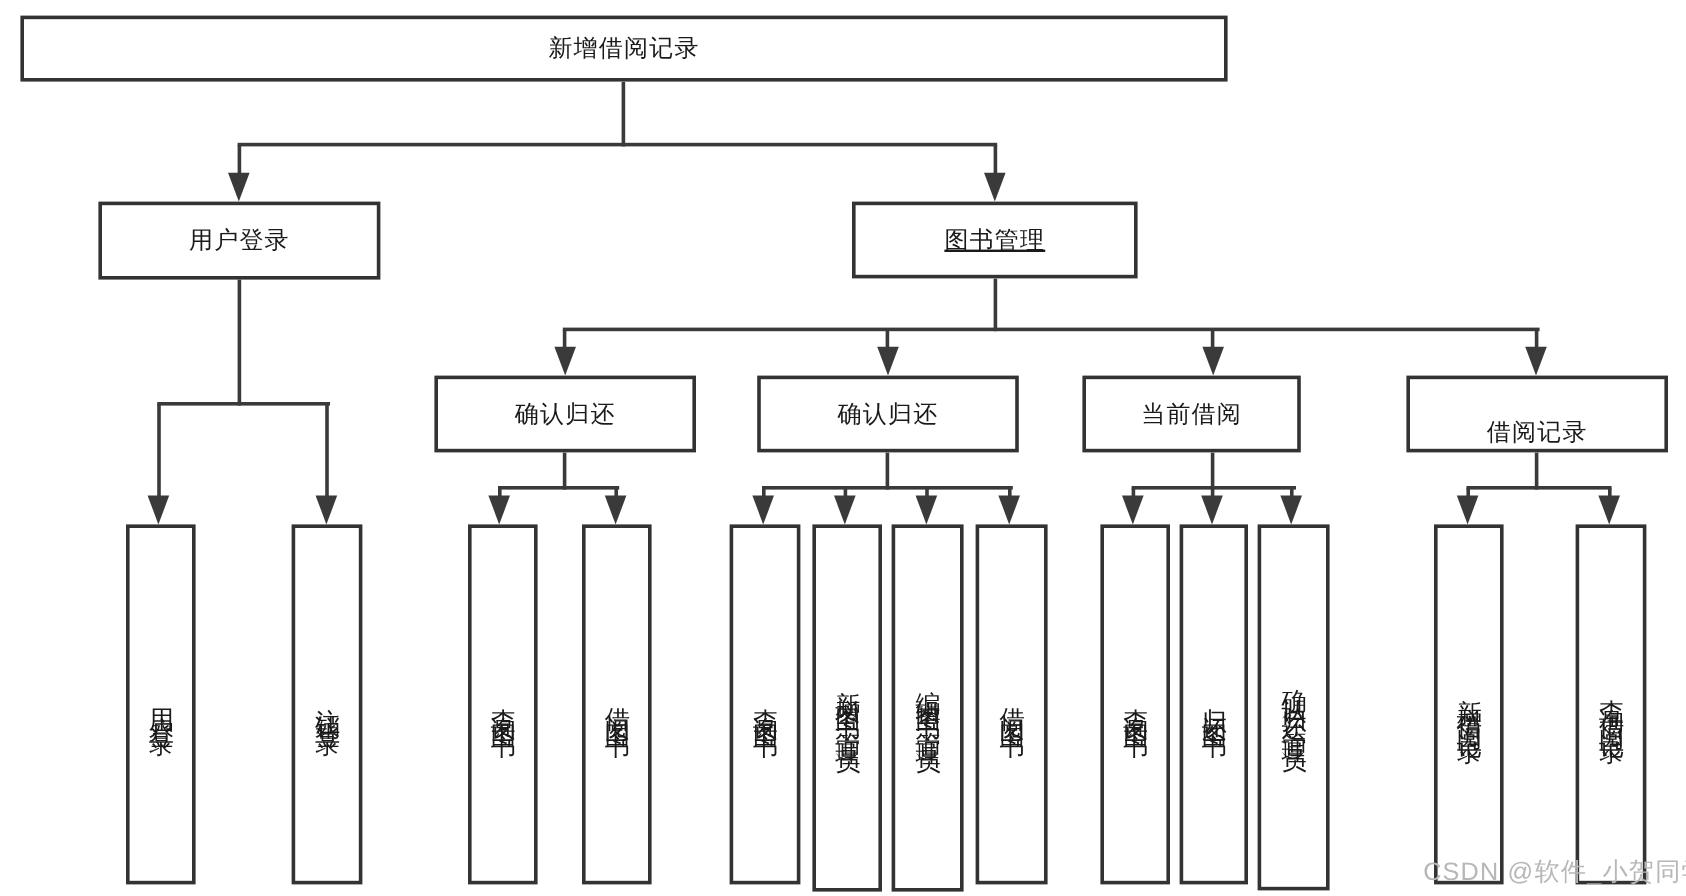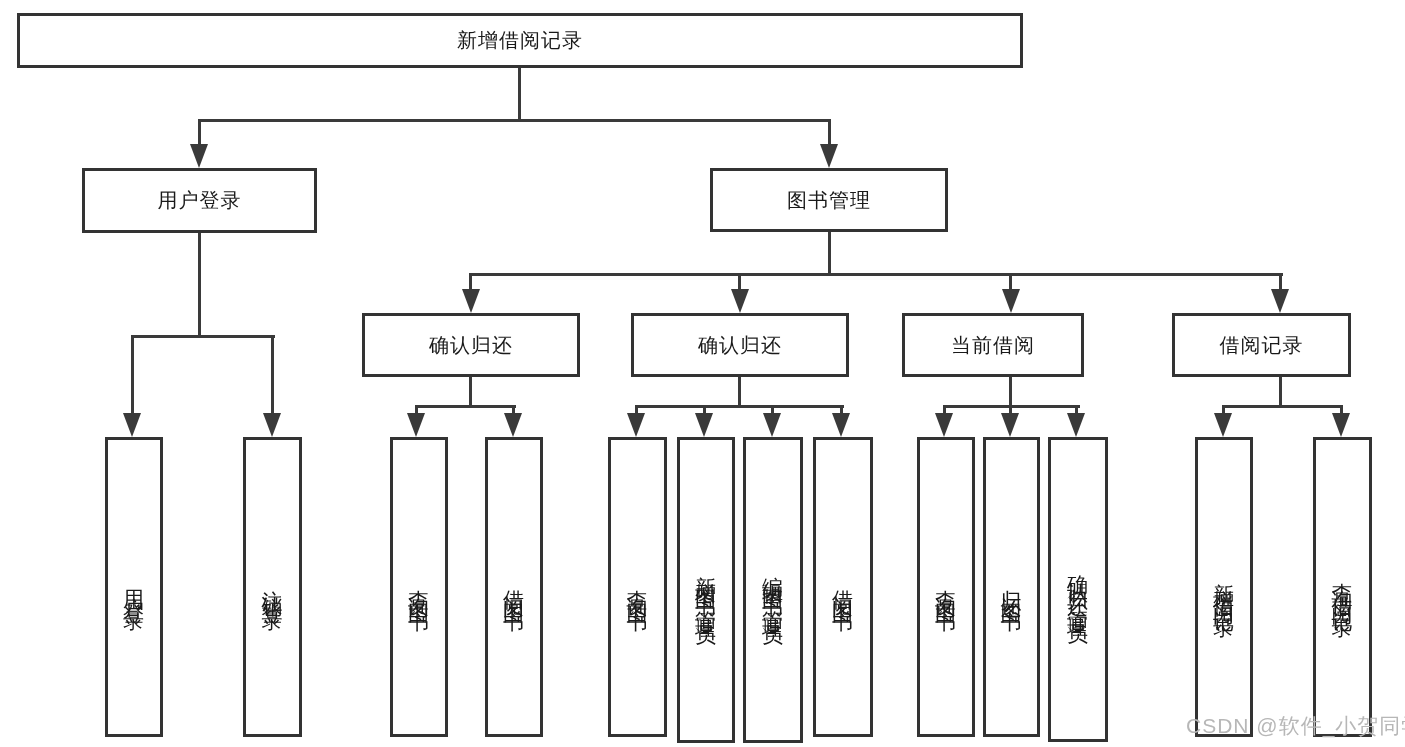--- a/index.html
+++ b/index.html
@@ -105,34 +105,34 @@
 <div class="arrow" style="left:1214px;top:413px;"></div>
 <div class="arrow" style="left:1332px;top:413px;"></div>
 
 <div class="hbox" style="left:17px;top:13px;width:1006px;height:55px;">
   <span>新增借阅记录</span>
 </div>
 
 <div class="hbox" style="left:82px;top:168px;width:235px;height:65px;">
   <span>用户登录</span>
 </div>
-<div class="hbox" style="left:710px;top:168px;width:238px;height:64px;">
+<div class="hbox" style="left:710px;top:168px;width:238px;height:64px;text-decoration:underline;">
   <span>图书管理</span>
 </div>
 
 <div class="hbox" style="left:362px;top:313px;width:218px;height:64px;">
   <span>确认归还</span>
 </div>
 <div class="hbox" style="left:631px;top:313px;width:218px;height:64px;">
   <span>确认归还</span>
 </div>
 <div class="hbox" style="left:902px;top:313px;width:182px;height:64px;">
   <span>当前借阅</span>
 </div>
-<div class="hbox" style="left:1172px;top:313px;width:179px;height:64px;">
+<div class="hbox" style="left:1172px;top:313px;width:218px;height:64px;align-items:flex-end;">
   <span>借阅记录</span>
 </div>
 
 <div class="vbox" style="left:105px;top:437px;width:58px;height:300px;">
   <span class="vlbl">用户登录</span>
 </div>
 <div class="vbox" style="left:243px;top:437px;width:59px;height:300px;">
   <span class="vlbl">注销登录</span>
 </div>
 

